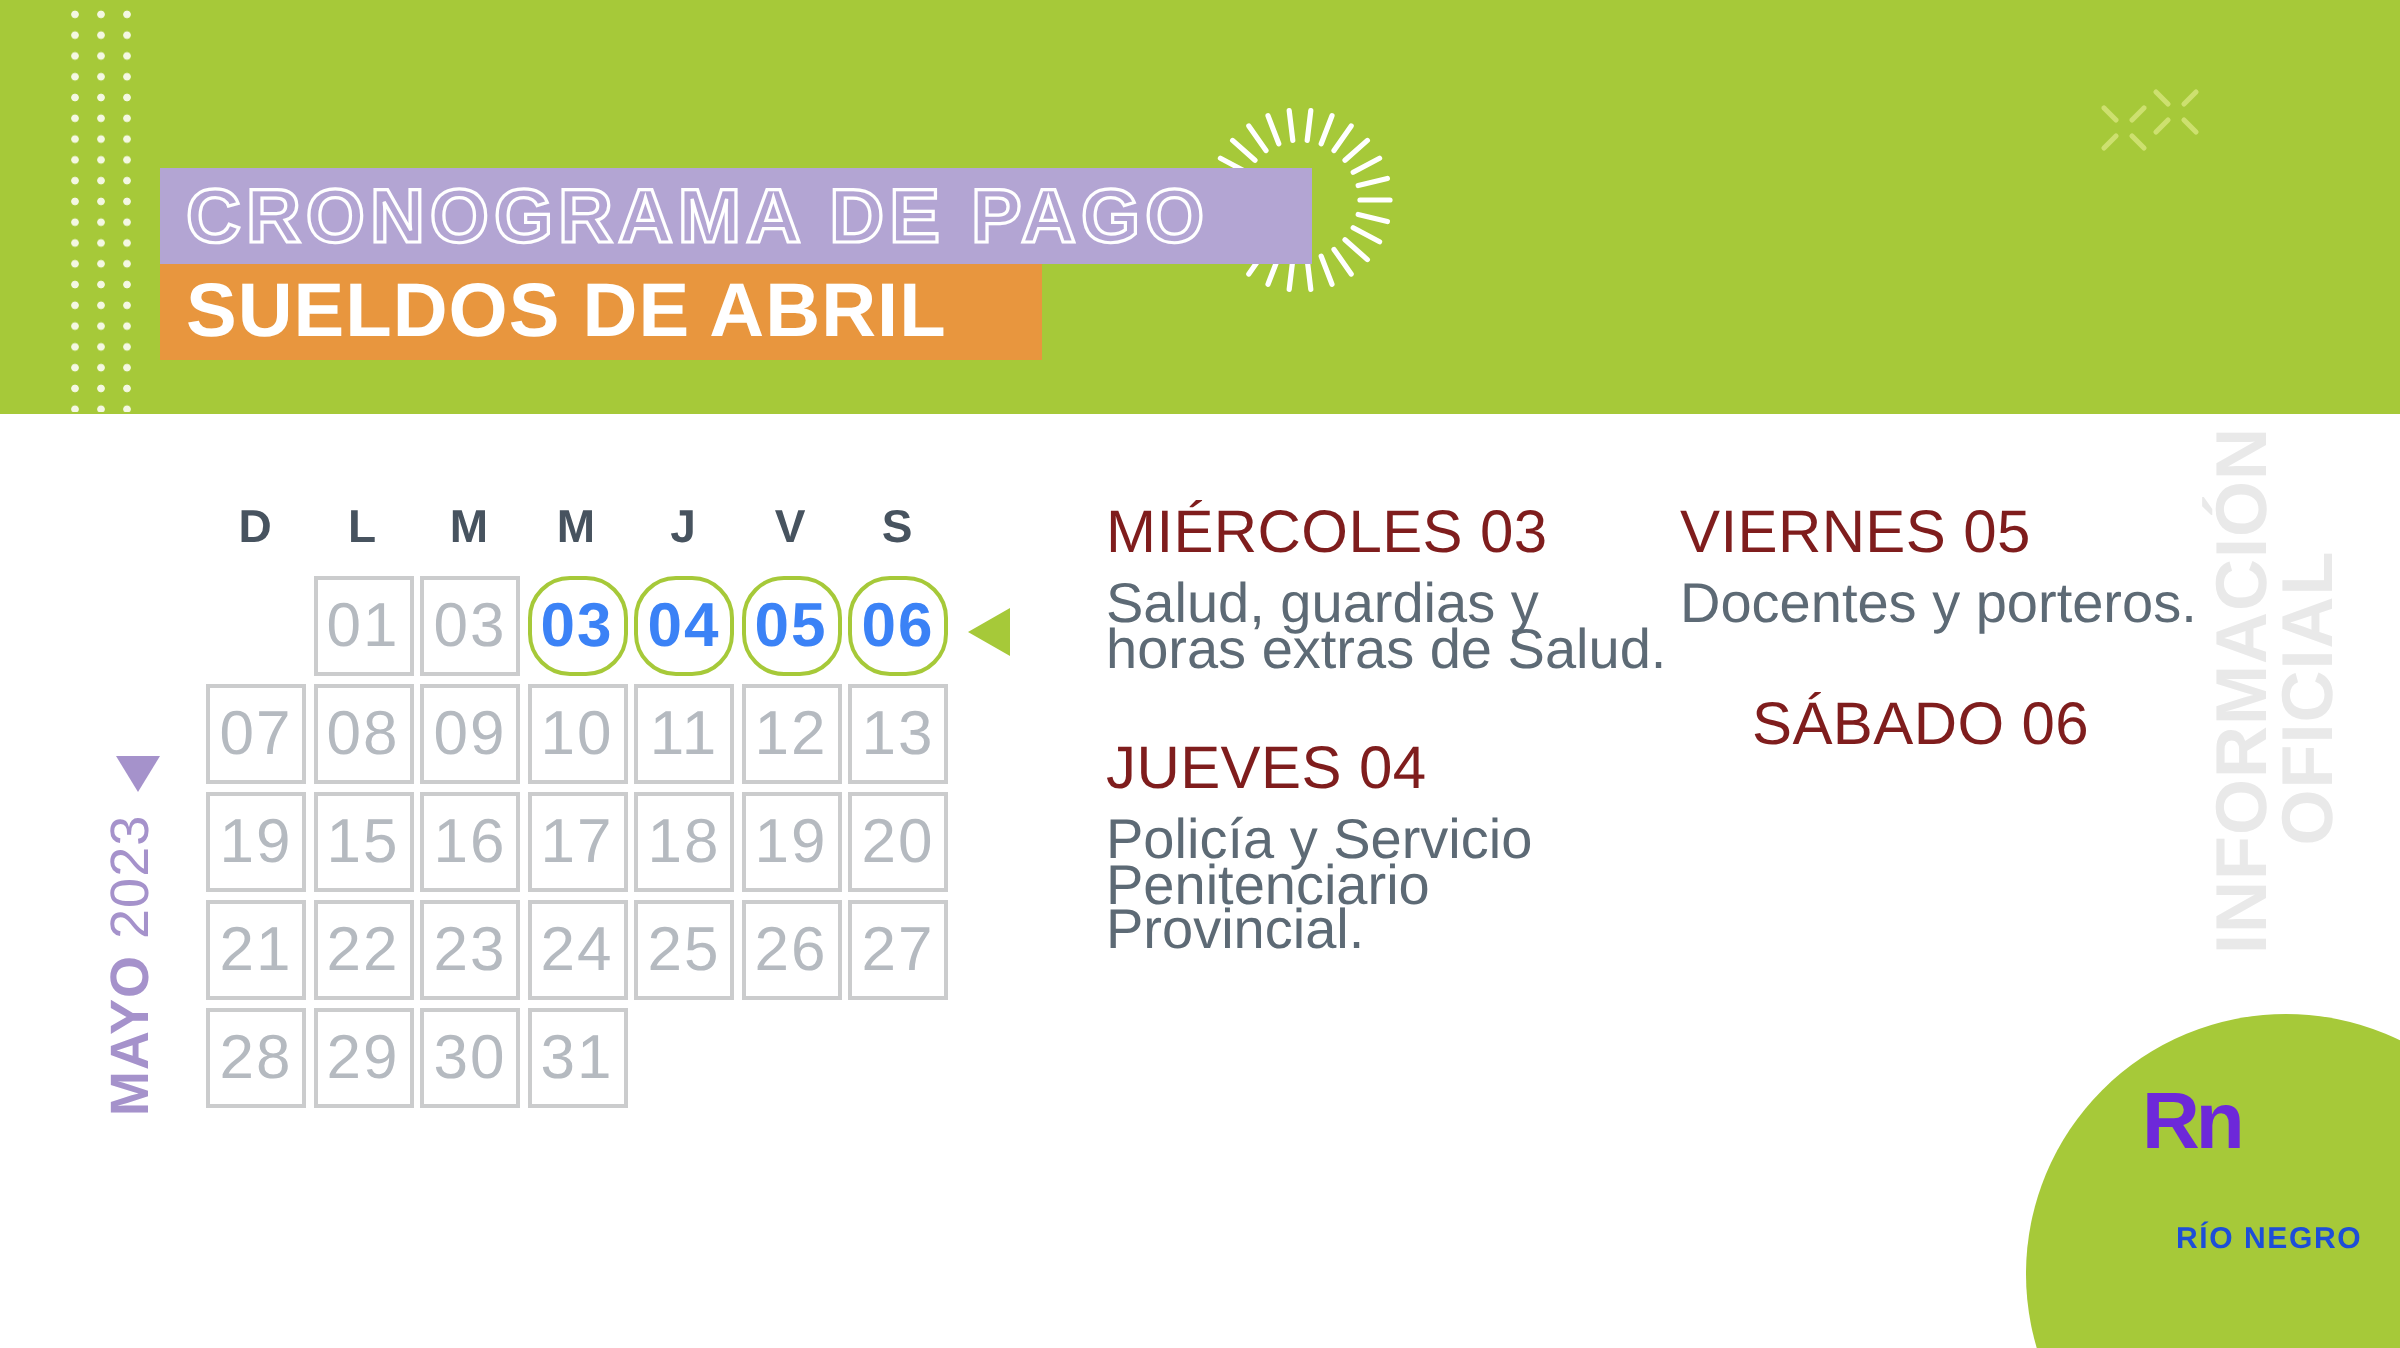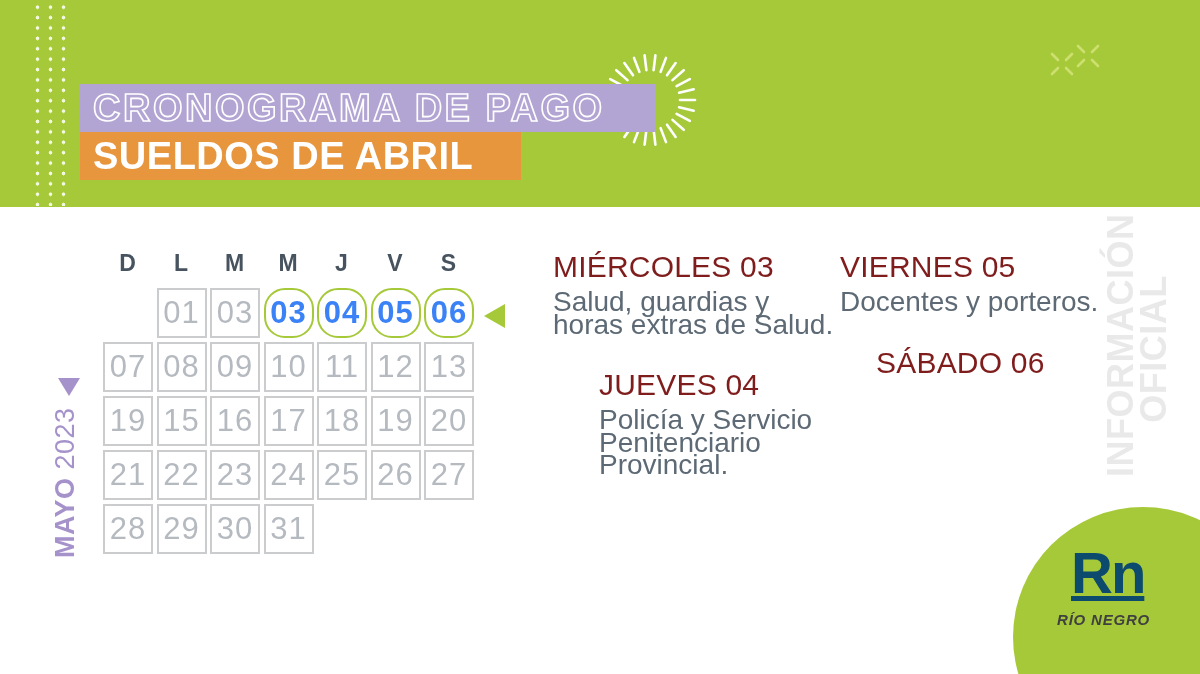--- a/index.html
+++ b/index.html
@@ -41,35 +41,35 @@
     transform:rotate(-90deg); transform-origin:0 0; white-space:nowrap;
     font-size:27px; color:#a592cb; letter-spacing:0.5px; }
   .month-label b { font-weight:700; }
   .month-label span { font-weight:400; }
 
   
   .sched { position:absolute; width:290px; }
   .sched .day { font-size:30px; font-weight:400; color:#7f1d1d; letter-spacing:0.2px; line-height:34px; }
   .sched .detail { margin-top:7px; font-size:28px; color:#5d6a75; line-height:22.5px; white-space:pre-line; }
   .sched.pos-0 { left:553px; top:250px; }
-  .sched.pos-1 { left:553px; top:368px;margin-left:46px; }
+  .sched.pos-1 { left:553px; top:368px; }
   .sched.pos-2 { left:840px; top:250px; }
   .sched.pos-3 { left:876px; top:346px; }
   .sched.pos-3 .detail { line-height:23px; }
 
   
   .watermark { position:absolute; left:1104px; top:477px; width:256px;
     transform:rotate(-90deg); transform-origin:0 0;
     font-size:36px; font-weight:700; color:#e9e9e9; letter-spacing:0.5px; line-height:33px; text-align:center; }
 
   
   .logo-circle { position:absolute; left:1013px; top:507px; width:260px; height:260px;
     border-radius:50%; background:#a6c939; }
-  .logo-mono { position:absolute; left:58px; top:32px; font-size:58px; font-weight:800; color:#0c4a6e; letter-spacing:-2px;text-decoration:underline; }
-  .logo-name { position:absolute; left:44px; top:104px; font-size:15px; font-weight:700; color:#404040; letter-spacing:0.8px;font-style:italic; }
+  .logo-mono { position:absolute; left:58px; top:32px; font-size:40px; font-weight:800; color:#6d28d9; letter-spacing:-2px; }
+  .logo-name { position:absolute; left:75px; top:104px; font-size:15px; font-weight:700; color:#1d4ed8; letter-spacing:0.8px; }
 </style>
 </head>
 <body>
 
 <div class="stage">
 
   <div class="header-band">
     <div class="dots-grid"></div>
 
     <svg class="sunburst" width="124" height="124" viewBox="0 0 124 124">

